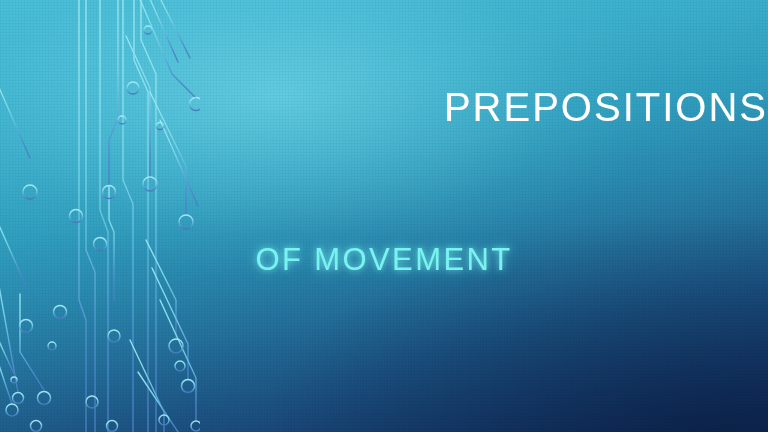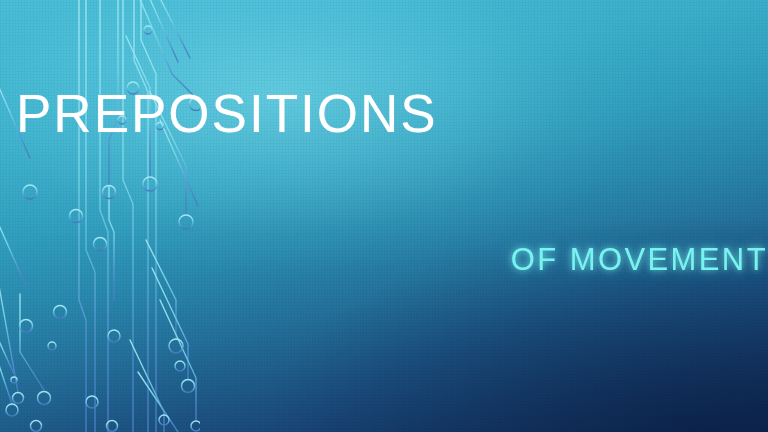--- a/index.html
+++ b/index.html
@@ -70,35 +70,35 @@
   
   .text-layer {
     position: absolute;
     inset: 0;
   }
   .title {
     position: absolute;
     left: 0;
     right: 0;
     top: 86px;
-    text-align: left;
+    text-align: right;
     color: #ffffff;
-    font-size: 53px;
+    font-size: 40px;
     font-weight: 300;
     letter-spacing: 2.0px;
     line-height: 1.05;
     padding-left: 16px;
     text-shadow: 0 0 1px rgba(255,255,255,0.35);
   }
   .subtitle {
     position: absolute;
     left: 0;
     right: 0;
     top: 243px;
-    text-align: right;
+    text-align: center;
     color: #79f3f0;
     font-size: 31px;
     font-weight: 300;
     letter-spacing: 2.4px;
     line-height: 1.1;
     text-shadow:
       0 0 6px rgba(121, 243, 240, 0.75),
       0 0 14px rgba(121, 243, 240, 0.40),
       0 0 26px rgba(121, 243, 240, 0.22);
   }

